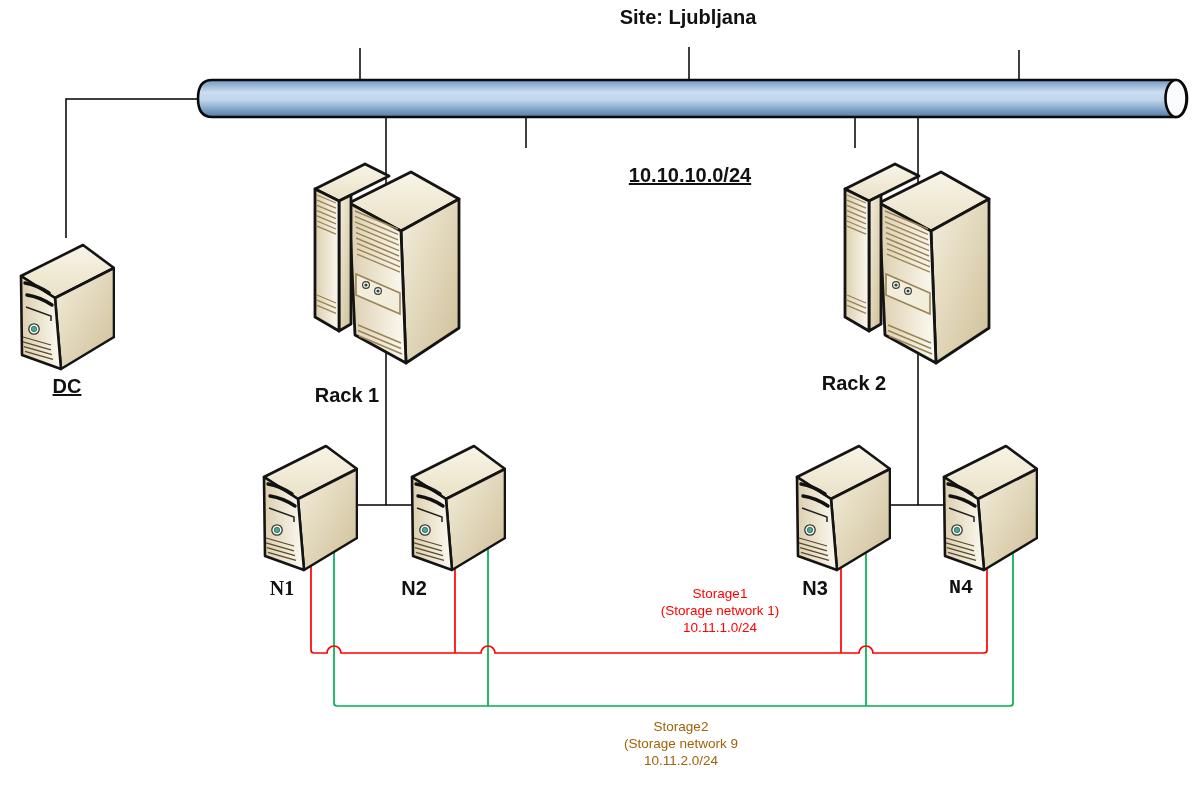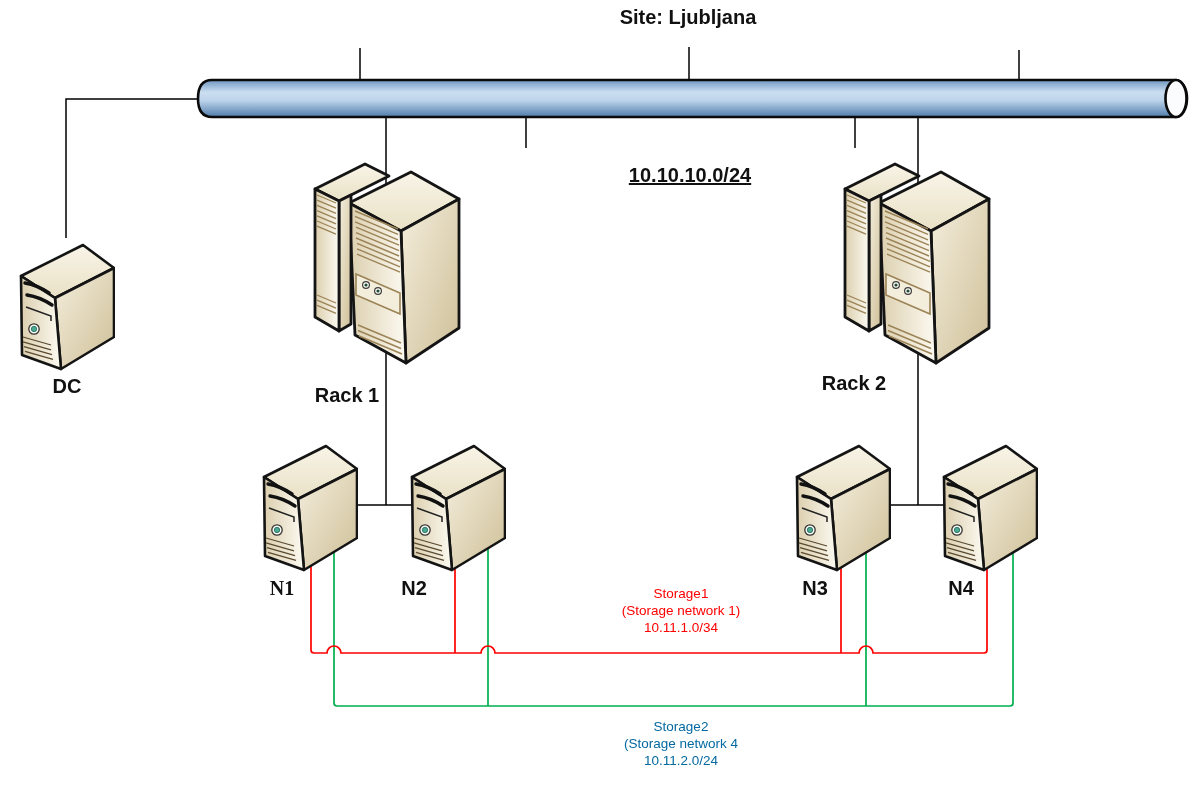--- a/index.html
+++ b/index.html
@@ -22,22 +22,22 @@
   }
   .net-note{
     position:absolute;
     transform:translateX(-50%);
     font-size:13.5px;
     font-weight:normal;
     text-align:center;
     line-height:17px;
     white-space:nowrap;
   }
-  .net-note.red{color:#FF0000;}
-  .net-note.green{color:#0369a1;}
+  .net-note.red{color:#FF0000;margin-left:39px;}
+  .net-note.green{color:#a16207;}
 </style>
 </head>
 <body>
 
 <div id="canvas">
 
   <svg id="diagram-svg" width="1200" height="791" viewBox="0 0 1200 791">
     <defs>
       <linearGradient id="pipeGrad" x1="0" y1="0" x2="0" y2="1">
         <stop offset="0" stop-color="#6f97c0"></stop>
@@ -160,39 +160,39 @@
     <use href="#server-small" x="254" y="437" width="104" height="136"></use>
     <use href="#server-small" x="402" y="437" width="104" height="136"></use>
     <use href="#server-small" x="787" y="437" width="104" height="136"></use>
     <use href="#server-small" x="934" y="437" width="104" height="136"></use>
   </svg>
 
   <div class="lbl" style="left:688px;top:6px;">Site: Ljubljana</div>
 
   <div class="lbl" style="left:690px;top:164px;text-decoration:underline;">10.10.10.0/24</div>
 
-  <div class="lbl" style="left:67px;top:375px;">DC</div>
+  <div class="lbl" style="left:67px;top:375px;text-decoration:underline;">DC</div>
 
   <div class="lbl" style="left:347px;top:384px;">Rack 1</div>
 
   <div class="lbl" style="left:854px;top:372px;">Rack 2</div>
 
   <div class="lbl" style="left:282px;top:577px;font-family:Liberation Serif, serif;">N1</div>
 
   <div class="lbl" style="left:414px;top:577px;">N2</div>
 
   <div class="lbl" style="left:815px;top:577px;">N3</div>
 
-  <div class="lbl" style="left:961px;top:577px;">N4</div>
+  <div class="lbl" style="left:961px;top:577px;font-family:Liberation Mono, monospace;">N4</div>
 
   <div class="net-note red" style="left:681px;top:585px;">
     <div>Storage1</div>
     <div>(Storage network 1)</div>
-    <div>10.11.1.0/34</div>
+    <div>10.11.1.0/24</div>
   </div>
 
   <div class="net-note green" style="left:681px;top:718px;">
     <div>Storage2</div>
-    <div>(Storage network 4</div>
+    <div>(Storage network 9</div>
     <div>10.11.2.0/24</div>
   </div>
 
 </div>
 
 </body></html>

